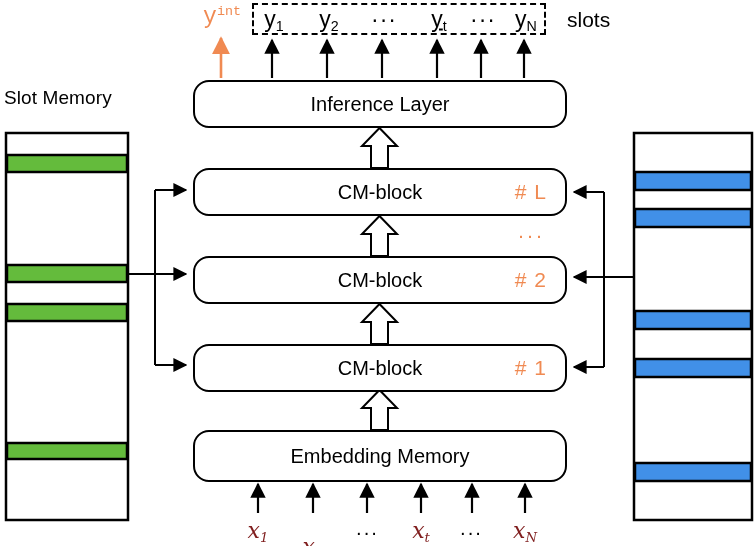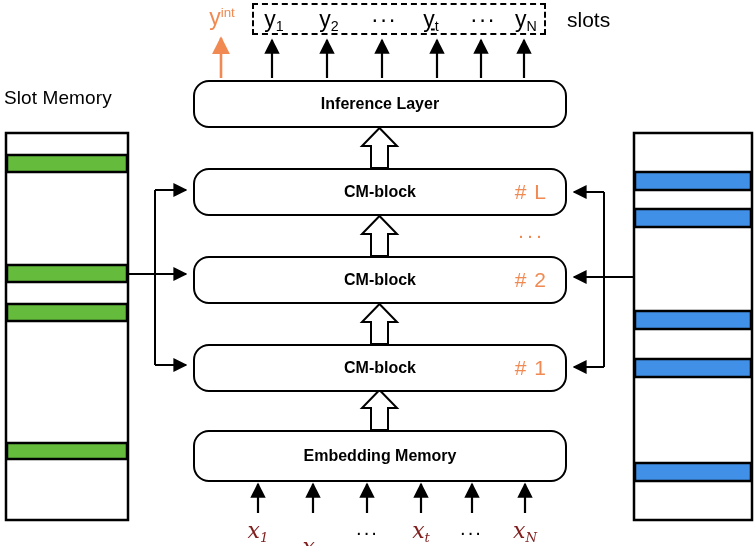--- a/index.html
+++ b/index.html
@@ -44,24 +44,23 @@
     border-radius: 16px;
     background: #ffffff;
   }
   .layer-box .box-title {
     position: absolute;
     left: 0;
     right: 0;
     top: 50%;
     transform: translateY(-50%);
     text-align: center;
-    font-size: 16px;
-    color: #000000;
-    font-family: "Liberation Sans", sans-serif;
-    font-weight: bold;
+    font-size: 20px;
+    color: #000000;
+    font-family: "Liberation Sans", sans-serif;
   }
   .layer-box .box-index {
     position: absolute;
     right: 18px;
     top: 50%;
     transform: translateY(-50%);
     font-size: 21px;
     color: #F08A52;
     font-family: "Liberation Sans", sans-serif;
     letter-spacing: 1px;
@@ -122,21 +121,21 @@
     color: #000000;
     letter-spacing: 1px;
   }
 
   
   .yint {
     position: absolute;
     transform: translate(-50%, 0);
     font-size: 23px;
     color: #F08A52;
-    font-family: Liberation Sans, sans-serif;
+    font-family: Liberation Mono, monospace;
     white-space: nowrap;
   }
   .yint sup {
     font-size: 0.58em;
     vertical-align: baseline;
     position: relative;
     top: -0.62em;
   }
 
   .slots-word {
@@ -255,21 +254,21 @@
 
 
   <div class="slots-box" style="left:252px; top:3px; width:294px; height:32px;">
     <div class="slot-token" style="left:20px;">
       <span>y</span><sub>1</sub>
     </div>
     <div class="slot-token" style="left:75px;">
       <span>y</span><sub>2</sub>
     </div>
     <div class="slot-dots" style="left:130px;">···</div>
-    <div class="slot-token" style="left:177px;text-decoration:underline;">
+    <div class="slot-token" style="left:185px;text-decoration:underline;">
       <span>y</span><sub>t</sub>
     </div>
     <div class="slot-dots" style="left:229px;">···</div>
     <div class="slot-token" style="left:272px;">
       <span>y</span><sub>N</sub>
     </div>
   </div>
 
   <div class="slots-word" style="left:567px; top:8px;">slots</div>
 

